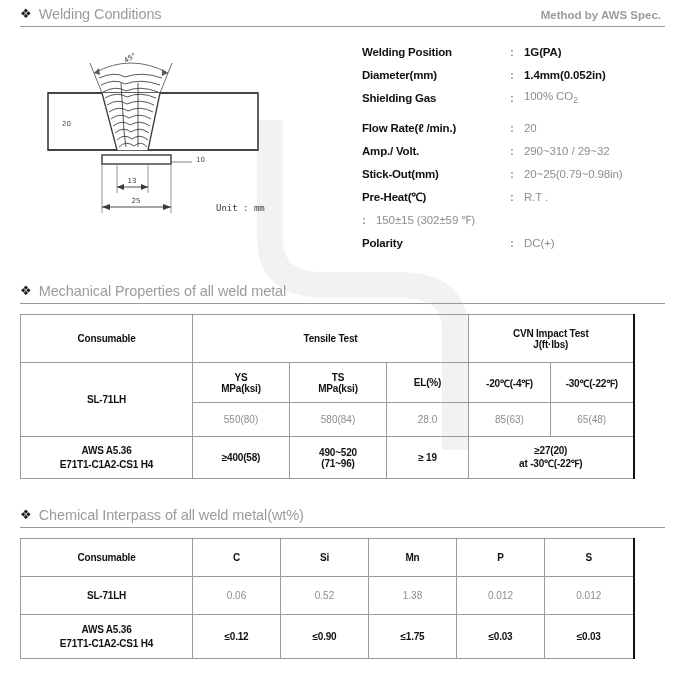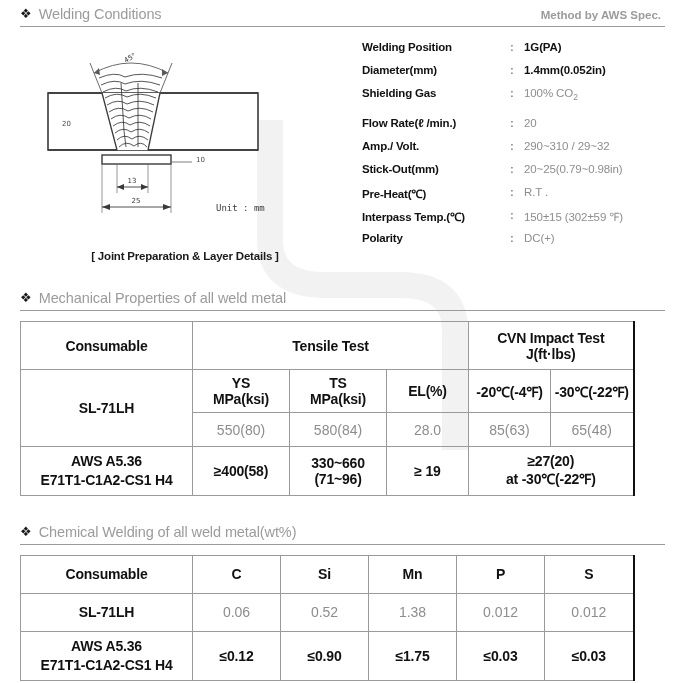--- a/index.html
+++ b/index.html
@@ -84,21 +84,21 @@
     margin-top: 6px;
     letter-spacing: -0.2px;
   }
   .wc-right {
     flex: 1;
     padding-top: 6px;
     padding-left: 12px;
   }
   .param-row {
     display: flex;
-    align-items: flex-start;
+    align-items: center;
     margin-bottom: 2px;
     height: 21px;
   }
   .param-row.gap { margin-top: 9px; }
   .param-label {
     width: 148px;
     flex: none;
     font-size: 11.5px;
     font-weight: bold;
     color: #111;
@@ -127,21 +127,21 @@
     border-collapse: collapse;
     width: 613px;
     margin-top: 10px;
     table-layout: fixed;
   }
   table.data td {
     border: 1px solid #9a9a9a;
     text-align: center;
     vertical-align: middle;
     padding: 5px 2px;
-    font-size: 14px;
+    font-size: 10px;
   }
   table.data tr td:last-child { border-right: 2px solid #111; }
   .th {
     font-weight: bold;
     color: #111;
     font-size: 11.5px;
     letter-spacing: -0.2px;
   }
   .val {
     color: #8d8d8d;
@@ -244,21 +244,20 @@
 
           <line x1="82" y1="129" x2="82" y2="178" stroke="#6a6a6a" stroke-width="0.7"></line>
           <line x1="151" y1="129" x2="151" y2="178" stroke="#6a6a6a" stroke-width="0.7"></line>
           <line x1="82" y1="172" x2="151" y2="172" stroke="#3a3a3a" stroke-width="0.9"></line>
           <path d="M 82 172 l 8 -3 l 0 6 z" fill="#3a3a3a"></path>
           <path d="M 151 172 l -8 -3 l 0 6 z" fill="#3a3a3a"></path>
           <text x="116" y="168" font-size="7" fill="#3a3a3a" text-anchor="middle" font-family="DejaVu Sans, sans-serif">25</text>
 
           <text x="196" y="176" font-size="9" fill="#3a3a3a" font-family="DejaVu Sans Mono, monospace">Unit : mm</text>
         </svg>
-        <div class="joint-caption">[ Joint Preparation &amp; Layer Details ]</div>
       </div>
 
       <div class="wc-right">
         <div class="param-row">
           <span class="param-label">Welding Position</span>
           <span class="param-colon">:</span>
           <span class="param-value bold">1G(PA)</span>
         </div>
         <div class="param-row">
           <span class="param-label">Diameter(mm)</span>
@@ -284,21 +283,20 @@
           <span class="param-label">Stick-Out(mm)</span>
           <span class="param-colon">:</span>
           <span class="param-value">20~25(0.79~0.98in)</span>
         </div>
         <div class="param-row">
           <span class="param-label">Pre-Heat(℃)</span>
           <span class="param-colon">:</span>
           <span class="param-value">R.T .</span>
         </div>
         <div class="param-row">
-          <span class="param-label">Interpass Temp.(℃)</span>
           <span class="param-colon">:</span>
           <span class="param-value">150±15 (302±59 ℉)</span>
         </div>
         <div class="param-row">
           <span class="param-label">Polarity</span>
           <span class="param-colon">:</span>
           <span class="param-value">DC(+)</span>
         </div>
       </div>
     </div>
@@ -351,38 +349,38 @@
           <td class="val">85(63)</td>
           <td class="val">65(48)</td>
         </tr>
         <tr class="mech-r4">
           <td class="name-cell">
             <span>AWS A5.36</span><br>
             <span>E71T1-C1A2-CS1 H4</span>
           </td>
           <td class="req">≥400(58)</td>
           <td class="req">
-            <span>330~660</span><br>
+            <span>490~520</span><br>
             <span>(71~96)</span>
           </td>
           <td class="req">≥ 19</td>
           <td colspan="2" class="req">
             <span>≥27(20)</span><br>
             <span>at -30℃(-22℉)</span>
           </td>
         </tr>
       </tbody>
     </table>
   </div>
 
   <div class="section" style="margin-top:22px;">
     <div class="section-head">
       <div class="section-title-wrap">
         <span class="diamond-icon">❖</span>
-        <span class="section-title">Chemical Welding of all weld metal(wt%)</span>
+        <span class="section-title">Chemical Interpass of all weld metal(wt%)</span>
       </div>
     </div>
 
     <table class="data">
       <colgroup>
         <col style="width:172px">
           <col style="width:88px">
           <col style="width:88px">
         <col style="width:88px">
           <col style="width:88px">

